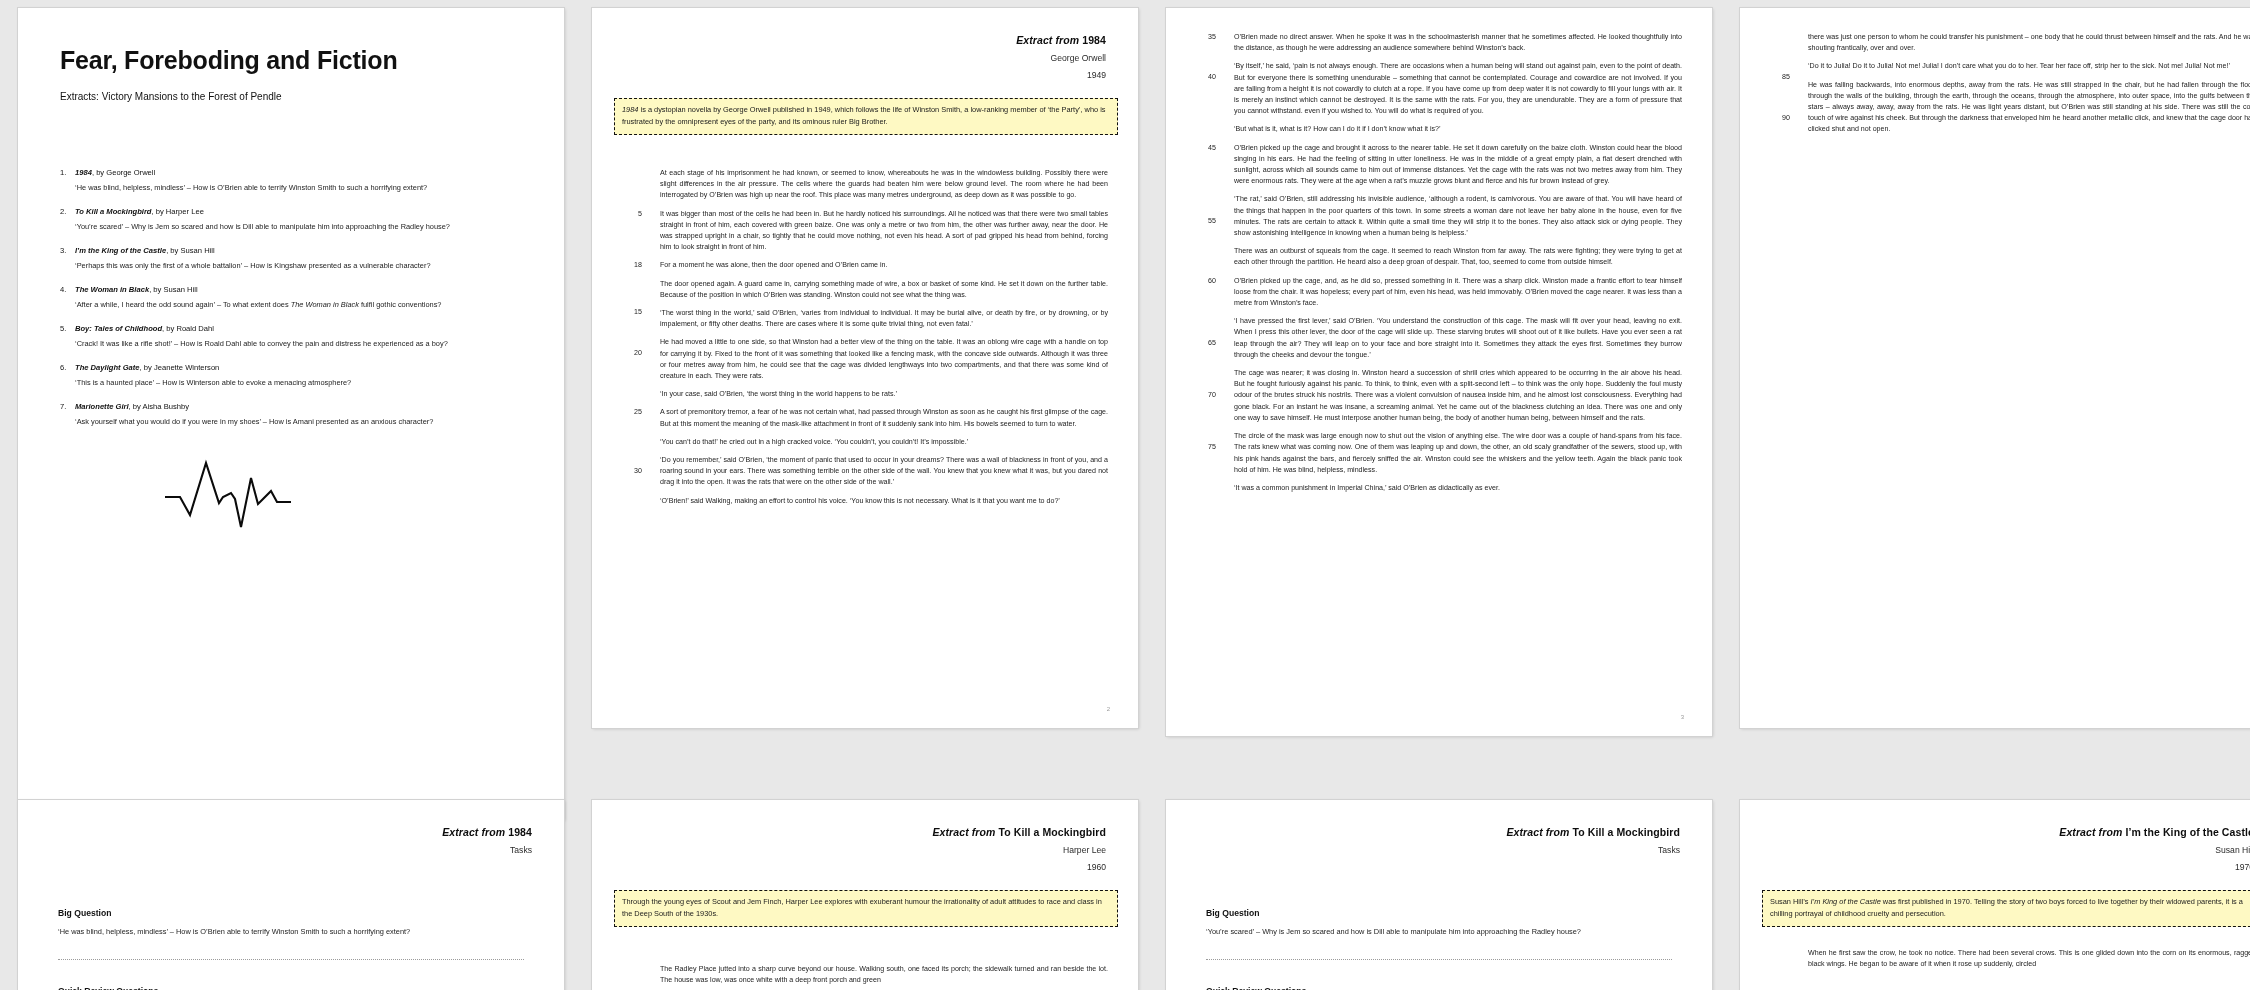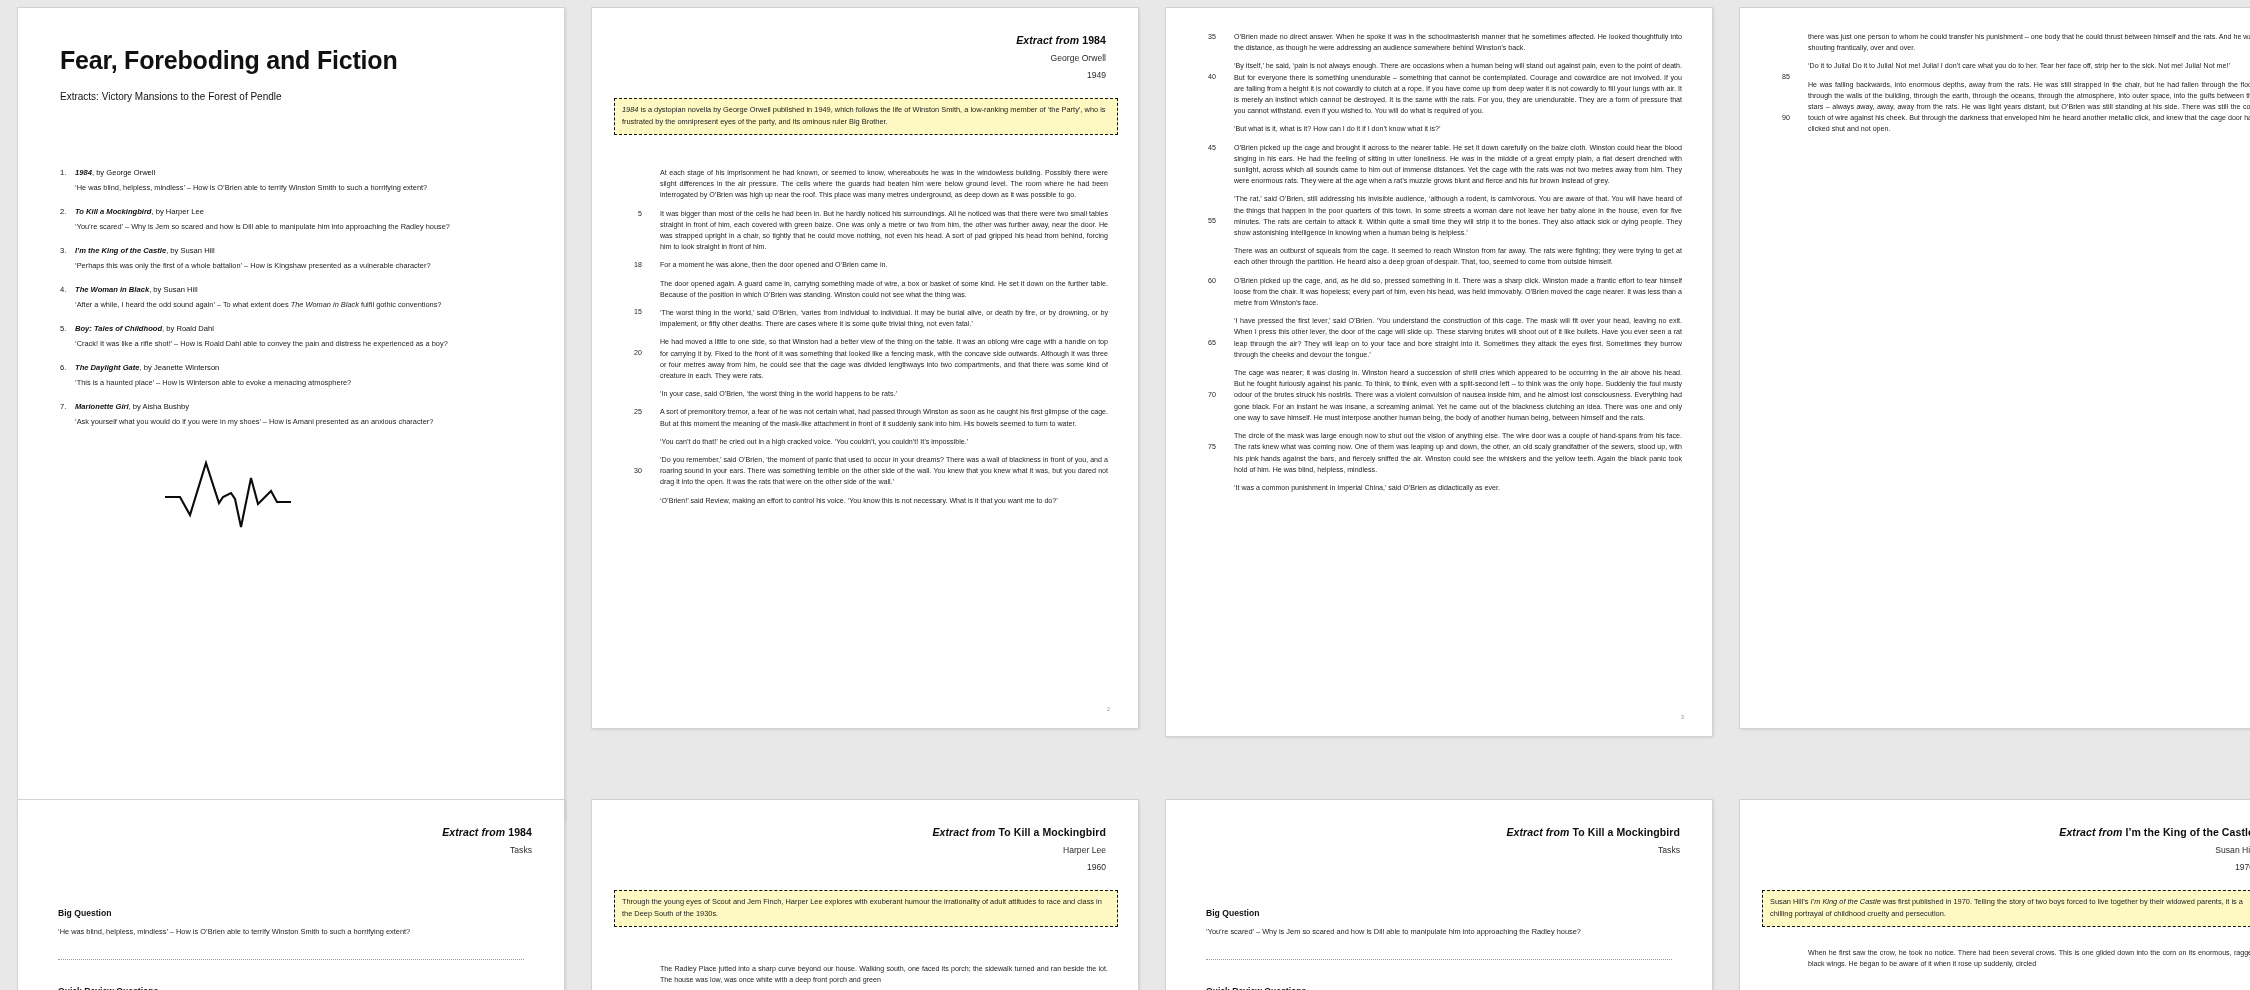--- a/index.html
+++ b/index.html
@@ -139,21 +139,21 @@
     <div class="para"><span class="lnum"></span><span>At each stage of his imprisonment he had known, or seemed to know, whereabouts he was in the windowless building. Possibly there were slight differences in the air pressure. The cells where the guards had beaten him were below ground level. The room where he had been interrogated by O’Brien was high up near the roof. This place was many metres underground, as deep down as it was possible to go.</span></div>
     <div class="para"><span class="lnum">5</span><span>It was bigger than most of the cells he had been in. But he hardly noticed his surroundings. All he noticed was that there were two small tables straight in front of him, each covered with green baize. One was only a metre or two from him, the other was further away, near the door. He was strapped upright in a chair, so tightly that he could move nothing, not even his head. A sort of pad gripped his head from behind, forcing him to look straight in front of him.</span></div>
     <div class="para"><span class="lnum">18</span><span>For a moment he was alone, then the door opened and O’Brien came in.</span></div>
     <div class="para"><span class="lnum" style="top:28px;">15</span><span>The door opened again. A guard came in, carrying something made of wire, a box or basket of some kind. He set it down on the further table. Because of the position in which O’Brien was standing. Winston could not see what the thing was.</span></div>
     <div class="para"><span class="lnum"></span><span>‘The worst thing in the world,’ said O’Brien, ‘varies from individual to individual. It may be burial alive, or death by fire, or by drowning, or by impalement, or fifty other deaths. There are cases where it is some quite trivial thing, not even fatal.’</span></div>
     <div class="para"><span class="lnum" style="top:11px;">20</span><span>He had moved a little to one side, so that Winston had a better view of the thing on the table. It was an oblong wire cage with a handle on top for carrying it by. Fixed to the front of it was something that looked like a fencing mask, with the concave side outwards. Although it was three or four metres away from him, he could see that the cage was divided lengthways into two compartments, and that there was some kind of creature in each. They were rats.</span></div>
     <div class="para"><span class="lnum"></span><span>‘In your case, said O’Brien, ‘the worst thing in the world happens to be rats.’</span></div>
     <div class="para"><span class="lnum">25</span><span>A sort of premonitory tremor, a fear of he was not certain what, had passed through Winston as soon as he caught his first glimpse of the cage. But at this moment the meaning of the mask-like attachment in front of it suddenly sank into him. His bowels seemed to turn to water.</span></div>
     <div class="para"><span class="lnum"></span><span>‘You can’t do that!’ he cried out in a high cracked voice. ‘You couldn’t, you couldn’t! It’s impossible.’</span></div>
     <div class="para"><span class="lnum" style="top:11px;">30</span><span>‘Do you remember,’ said O’Brien, ‘the moment of panic that used to occur in your dreams? There was a wall of blackness in front of you, and a roaring sound in your ears. There was something terrible on the other side of the wall. You knew that you knew what it was, but you dared not drag it into the open. It was the rats that were on the other side of the wall.’</span></div>
-    <div class="para"><span class="lnum"></span><span>‘O’Brien!’ said Review, making an effort to control his voice. ‘You know this is not necessary. What is it that you want me to do?’</span></div>
+    <div class="para"><span class="lnum"></span><span>‘O’Brien!’ said Walking, making an effort to control his voice. ‘You know this is not necessary. What is it that you want me to do?’</span></div>
   </div>
 
   <div class="pg-num" style="right:28px;bottom:16px;">2</div>
 </div>
 
 <div class="sheet" style="left:1166px;top:8px;width:546px;height:728px;">
   <div class="body-col" style="position:absolute;left:68px;top:24px;right:30px;">
     <div class="para"><span class="lnum">35</span><span>O’Brien made no direct answer. When he spoke it was in the schoolmasterish manner that he sometimes affected. He looked thoughtfully into the distance, as though he were addressing an audience somewhere behind Winston’s back.</span></div>
     <div class="para"><span class="lnum" style="top:11px;">40</span><span>‘By itself,’ he said, ‘pain is not always enough. There are occasions when a human being will stand out against pain, even to the point of death. But for everyone there is something unendurable – something that cannot be contemplated. Courage and cowardice are not involved. If you are falling from a height it is not cowardly to clutch at a rope. If you have come up from deep water it is not cowardly to fill your lungs with air. It is merely an instinct which cannot be destroyed. It is the same with the rats. For you, they are unendurable. They are a form of pressure that you cannot withstand. even if you wished to. You will do what is required of you.</span></div>
     <div class="para"><span class="lnum"></span><span>‘But what is it, what is it? How can I do it if I don’t know what it is?’</span></div>

